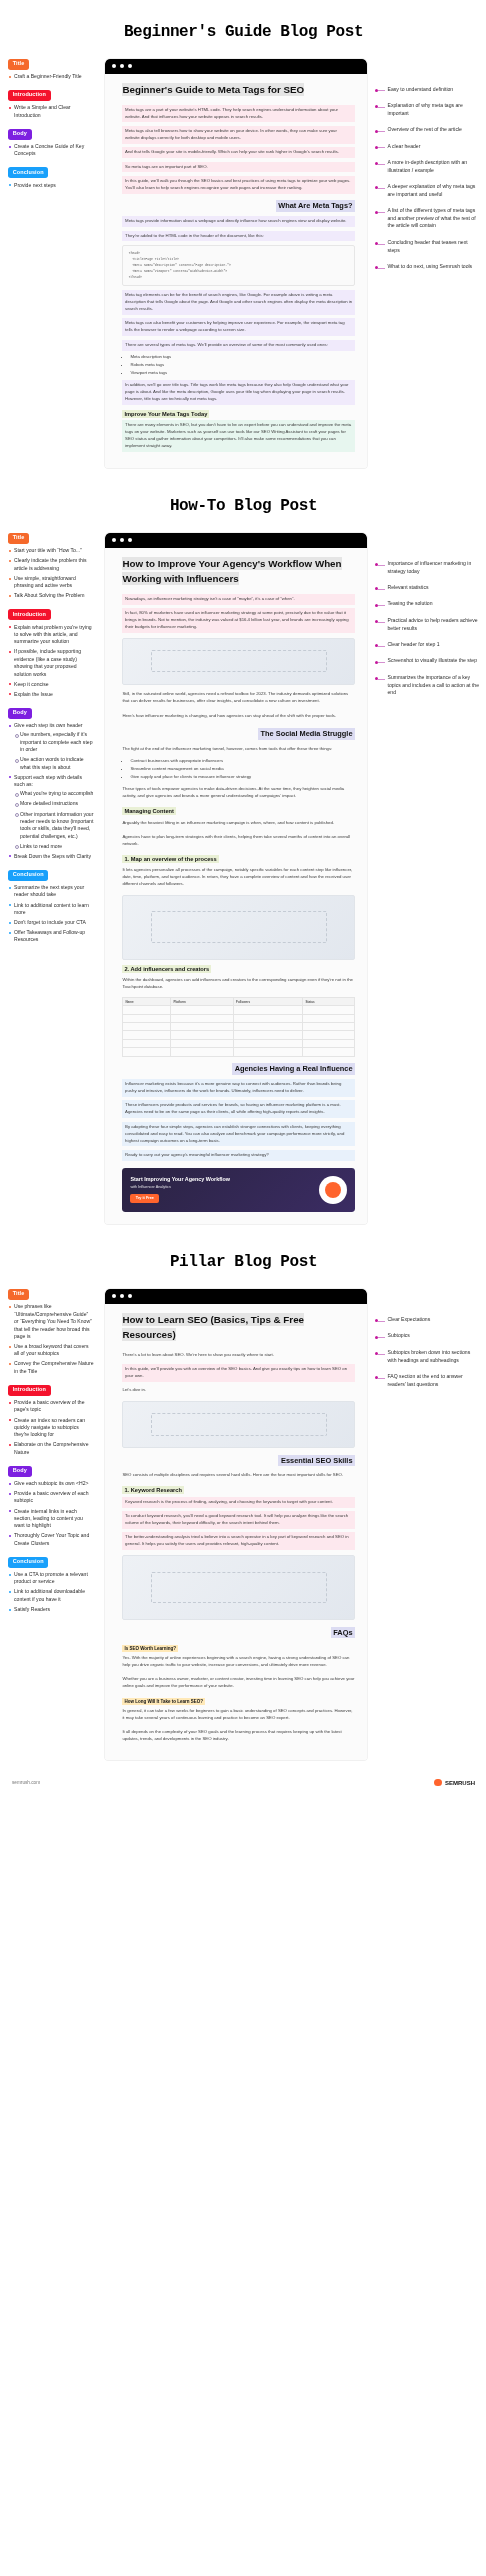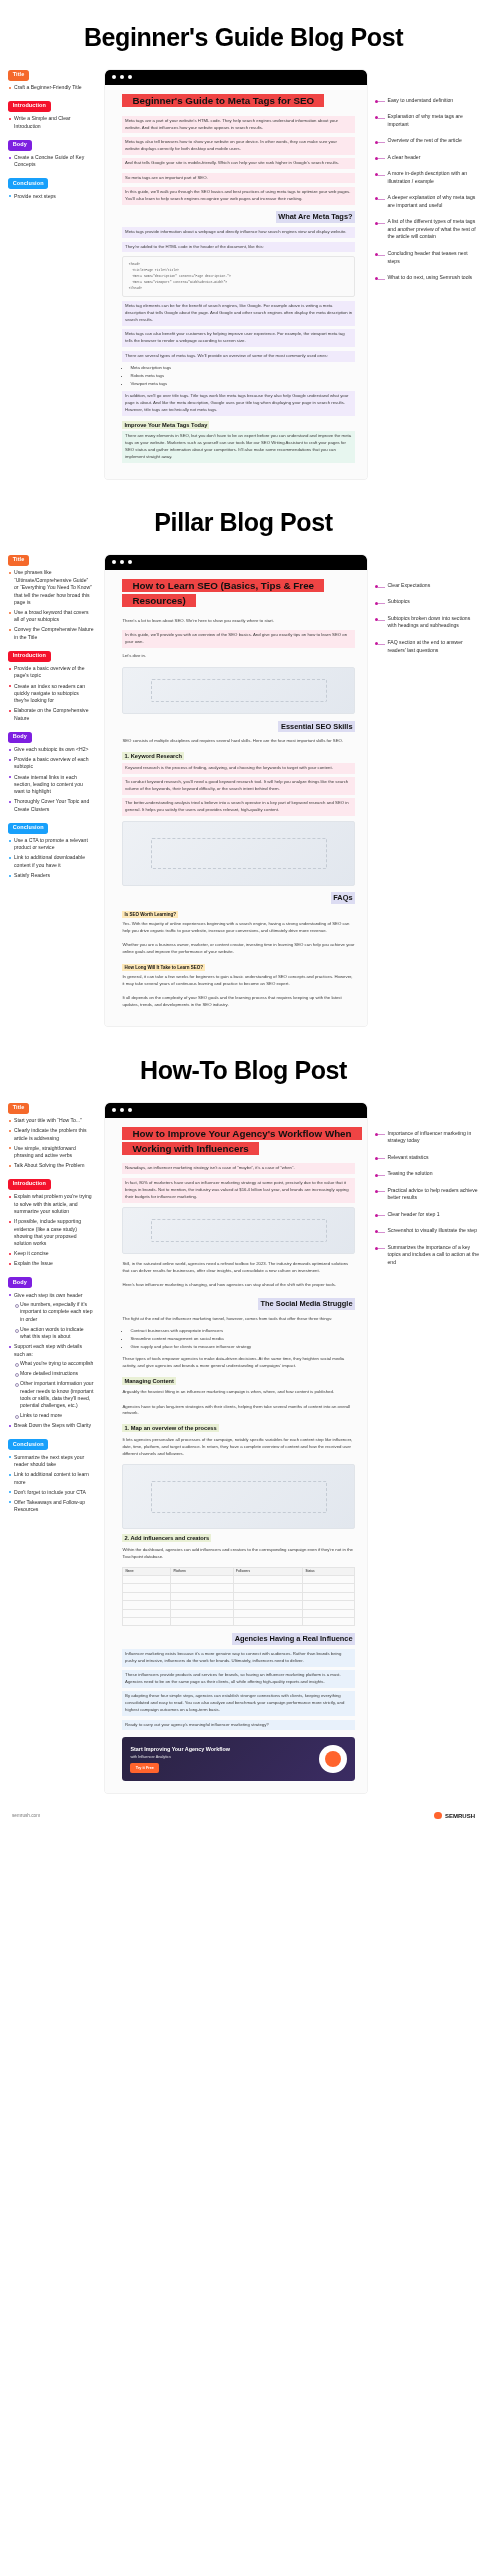--- a/index.html
+++ b/index.html
@@ -8,26 +8,26 @@
     background: #ffffff;
     font-family: "Liberation Sans", "DejaVu Sans", sans-serif;
     color: #1a1a1a;
   }
   body { width: 487px; position: relative; overflow-x: hidden; }
 
   .infographic { position: relative; width: 487px; padding-bottom: 6.8px; }
 
   .section-title {
     text-align: center;
-    font-size: 25px;
+    font-size: 16px;
     font-weight: 800;
     letter-spacing: -0.4px;
     color: #000;
     padding: 23px 0 17.6px;
-    font-family: Liberation Sans, sans-serif;
+    font-family: Liberation Mono, monospace;
   }
 
   
   .cols {
     display: grid;
     grid-template-columns: 86px 10.8px 1fr 10.8px 101px;
     align-items: start;
     padding: 0 8px;
   }
 
@@ -127,22 +127,22 @@
 
   
   .m-h1 {
     font-size: 9.8px;
     font-weight: 800;
     line-height: 1.5;
     color: #111;
     margin-bottom: 6.8px;
   }
   .m-h1 span.hl {
-    background: #ef4444;
-    padding: 1px 10px;
+    background: #e5e5e5;
+    padding: 1px 0;
     box-decoration-break: clone;
     -webkit-box-decoration-break: clone;
   }
   .m-h2 {
     font-size: 7.4px;
     font-weight: 800;
     color: #111;
     margin: 8px 0 5.4px;
     text-align: right;
   }
@@ -333,85 +333,20 @@
           <div class="rnote">A clear header</div>
           <div class="rnote">A more in-depth description with an illustration / example</div>
           <div class="rnote">A deeper explanation of why meta tags are important and useful</div>
           <div class="rnote">A list of the different types of meta tags and another preview of what the rest of the article will contain</div>
           <div class="rnote">Concluding header that teases next steps</div>
           <div class="rnote">What to do next, using Semrush tools</div>
         </div>
       </div>
     </div>
     <div class="infographic">
-      <div class="section-title">Pillar Blog Post</div>
-      <div class="cols">
-        <div class="ann-col">
-          <div class="ann-group g-title"><span class="tag title-tag">Title</span><ul>
-              <li><span>Use phrases like “Ultimate/Comprehensive Guide” or “Everything You Need To Know” that tell the reader how broad this page is</span></li>
-              <li><span>Use a broad keyword that covers all of your subtopics</span></li>
-              <li><span>Convey the Comprehensive Nature in the Title</span></li>
-            </ul></div>
-          <div class="ann-group g-intro"><span class="tag intro-tag">Introduction</span><ul>
-              <li><span>Provide a basic overview of the page's topic</span></li>
-              <li><span>Create an index so readers can quickly navigate to subtopics they're looking for</span></li>
-              <li><span>Elaborate on the Comprehensive Nature</span></li>
-            </ul></div>
-          <div class="ann-group g-body"><span class="tag body-tag">Body</span><ul>
-              <li><span>Give each subtopic its own &lt;H2&gt;</span></li>
-              <li><span>Provide a basic overview of each subtopic</span></li>
-              <li><span>Create internal links in each section, leading to content you want to highlight</span></li>
-              <li><span>Thoroughly Cover Your Topic and Create Clusters</span></li>
-            </ul></div>
-          <div class="ann-group g-concl"><span class="tag concl-tag">Conclusion</span><ul>
-              <li><span>Use a CTA to promote a relevant product or service</span></li>
-              <li><span>Link to additional downloadable content if you have it</span></li>
-              <li><span>Satisfy Readers</span></li>
-            </ul></div>
-        </div>
-        <div></div>
-        <div class="browser">
-          <div class="browser-bar">
-            <span class="dot"></span>
-            <span class="dot"></span>
-            <span class="dot"></span>
-          </div>
-          <div class="browser-body">
-            <div class="m-h1"><span class="hl">How to Learn SEO (Basics, Tips &amp; Free Resources)</span></div>
-            <p class="m-p hl-plain">There's a lot to learn about SEO. We're here to show you exactly where to start.</p>
-            <p class="m-p hl-pink">In this guide, we'll provide you with an overview of the SEO basics. And give you exactly tips on how to learn SEO on your own.</p>
-            <p class="m-p hl-plain">Let's dive in.</p>
-            <div class="img-placeholder img-wide"></div>
-            <div class="m-h2"><span class="hl">Essential SEO Skills</span></div>
-            <p class="m-p hl-plain">SEO consists of multiple disciplines and requires several hard skills. Here are the four most important skills for SEO.</p>
-            <div class="m-h3"><span class="hl">1. Keyword Research</span></div>
-            <p class="m-p hl-pink">Keyword research is the process of finding, analyzing, and choosing the keywords to target with your content.</p>
-            <p class="m-p hl-pink">To conduct keyword research, you'll need a good keyword research tool. It will help you analyze things like the search volume of the keywords, their keyword difficulty, or the search intent behind them.</p>
-            <p class="m-p hl-pink">The better-understanding analysis tried a believe into a search operator in a key part of keyword research and SEO in general. It helps you satisfy the users and provides relevant, high-quality content.</p>
-            <div class="img-placeholder img-tall"></div>
-            <div class="m-h2"><span class="hl">FAQs</span></div>
-            <div class="faq-row"><span class="hl">Is SEO Worth Learning?</span></div>
-            <p class="m-p hl-plain">Yes. With the majority of online experiences beginning with a search engine, having a strong understanding of SEO can help you drive organic traffic to your website, increase your conversions, and ultimately drive more revenue.</p>
-            <p class="m-p hl-plain">Whether you are a business owner, marketer, or content creator, investing time in learning SEO can help you achieve your online goals and improve the performance of your website.</p>
-            <div class="faq-row"><span class="hl">How Long Will It Take to Learn SEO?</span></div>
-            <p class="m-p hl-plain">In general, it can take a few weeks for beginners to gain a basic understanding of SEO concepts and practices. However, it may take several years of continuous learning and practice to become an SEO expert.</p>
-            <p class="m-p hl-plain">It all depends on the complexity of your SEO goals and the learning process that requires keeping up with the latest updates, trends, and developments in the SEO industry.</p>
-          </div>
-        </div>
-        <div></div>
-        <div class="rcol">
-          <div style="height:27px"></div>
-          <div class="rnote">Clear Expectations</div>
-          <div class="rnote">Subtopics</div>
-          <div class="rnote">Subtopics broken down into sections with headings and subheadings</div>
-          <div class="rnote">FAQ section at the end to answer readers' last questions</div>
-        </div>
-      </div>
-    </div>
-    <div class="infographic">
       <div class="section-title">How-To Blog Post</div>
       <div class="cols">
         <div class="ann-col">
           <div class="ann-group g-title"><span class="tag title-tag">Title</span><ul>
               <li><span>Start your title with “How To...”</span></li>
               <li><span>Clearly indicate the problem this article is addressing</span></li>
               <li><span>Use simple, straightforward phrasing and active verbs</span></li>
               <li><span>Talk About Solving the Problem</span></li>
             </ul></div>
           <div class="ann-group g-intro"><span class="tag intro-tag">Introduction</span><ul>
@@ -533,20 +468,85 @@
           <div class="rnote">Importance of influencer marketing in strategy today</div>
           <div class="rnote">Relevant statistics</div>
           <div class="rnote">Teasing the solution</div>
           <div class="rnote">Practical advice to help readers achieve better results</div>
           <div class="rnote">Clear header for step 1</div>
           <div class="rnote">Screenshot to visually illustrate the step</div>
           <div class="rnote">Summarizes the importance of a key topics and includes a call to action at the end</div>
         </div>
       </div>
     </div>
+    <div class="infographic">
+      <div class="section-title">Pillar Blog Post</div>
+      <div class="cols">
+        <div class="ann-col">
+          <div class="ann-group g-title"><span class="tag title-tag">Title</span><ul>
+              <li><span>Use phrases like “Ultimate/Comprehensive Guide” or “Everything You Need To Know” that tell the reader how broad this page is</span></li>
+              <li><span>Use a broad keyword that covers all of your subtopics</span></li>
+              <li><span>Convey the Comprehensive Nature in the Title</span></li>
+            </ul></div>
+          <div class="ann-group g-intro"><span class="tag intro-tag">Introduction</span><ul>
+              <li><span>Provide a basic overview of the page's topic</span></li>
+              <li><span>Create an index so readers can quickly navigate to subtopics they're looking for</span></li>
+              <li><span>Elaborate on the Comprehensive Nature</span></li>
+            </ul></div>
+          <div class="ann-group g-body"><span class="tag body-tag">Body</span><ul>
+              <li><span>Give each subtopic its own &lt;H2&gt;</span></li>
+              <li><span>Provide a basic overview of each subtopic</span></li>
+              <li><span>Create internal links in each section, leading to content you want to highlight</span></li>
+              <li><span>Thoroughly Cover Your Topic and Create Clusters</span></li>
+            </ul></div>
+          <div class="ann-group g-concl"><span class="tag concl-tag">Conclusion</span><ul>
+              <li><span>Use a CTA to promote a relevant product or service</span></li>
+              <li><span>Link to additional downloadable content if you have it</span></li>
+              <li><span>Satisfy Readers</span></li>
+            </ul></div>
+        </div>
+        <div></div>
+        <div class="browser">
+          <div class="browser-bar">
+            <span class="dot"></span>
+            <span class="dot"></span>
+            <span class="dot"></span>
+          </div>
+          <div class="browser-body">
+            <div class="m-h1"><span class="hl">How to Learn SEO (Basics, Tips &amp; Free Resources)</span></div>
+            <p class="m-p hl-plain">There's a lot to learn about SEO. We're here to show you exactly where to start.</p>
+            <p class="m-p hl-pink">In this guide, we'll provide you with an overview of the SEO basics. And give you exactly tips on how to learn SEO on your own.</p>
+            <p class="m-p hl-plain">Let's dive in.</p>
+            <div class="img-placeholder img-wide"></div>
+            <div class="m-h2"><span class="hl">Essential SEO Skills</span></div>
+            <p class="m-p hl-plain">SEO consists of multiple disciplines and requires several hard skills. Here are the four most important skills for SEO.</p>
+            <div class="m-h3"><span class="hl">1. Keyword Research</span></div>
+            <p class="m-p hl-pink">Keyword research is the process of finding, analyzing, and choosing the keywords to target with your content.</p>
+            <p class="m-p hl-pink">To conduct keyword research, you'll need a good keyword research tool. It will help you analyze things like the search volume of the keywords, their keyword difficulty, or the search intent behind them.</p>
+            <p class="m-p hl-pink">The better-understanding analysis tried a believe into a search operator in a key part of keyword research and SEO in general. It helps you satisfy the users and provides relevant, high-quality content.</p>
+            <div class="img-placeholder img-tall"></div>
+            <div class="m-h2"><span class="hl">FAQs</span></div>
+            <div class="faq-row"><span class="hl">Is SEO Worth Learning?</span></div>
+            <p class="m-p hl-plain">Yes. With the majority of online experiences beginning with a search engine, having a strong understanding of SEO can help you drive organic traffic to your website, increase your conversions, and ultimately drive more revenue.</p>
+            <p class="m-p hl-plain">Whether you are a business owner, marketer, or content creator, investing time in learning SEO can help you achieve your online goals and improve the performance of your website.</p>
+            <div class="faq-row"><span class="hl">How Long Will It Take to Learn SEO?</span></div>
+            <p class="m-p hl-plain">In general, it can take a few weeks for beginners to gain a basic understanding of SEO concepts and practices. However, it may take several years of continuous learning and practice to become an SEO expert.</p>
+            <p class="m-p hl-plain">It all depends on the complexity of your SEO goals and the learning process that requires keeping up with the latest updates, trends, and developments in the SEO industry.</p>
+          </div>
+        </div>
+        <div></div>
+        <div class="rcol">
+          <div style="height:27px"></div>
+          <div class="rnote">Clear Expectations</div>
+          <div class="rnote">Subtopics</div>
+          <div class="rnote">Subtopics broken down into sections with headings and subheadings</div>
+          <div class="rnote">FAQ section at the end to answer readers' last questions</div>
+        </div>
+      </div>
+    </div>
     <div class="foot">
       <span>semrush.com</span>
       <span class="brand">
         <i class="brand-mark"></i>
         <span>SEMRUSH</span>
       </span>
     </div>
   </div>
 
 

